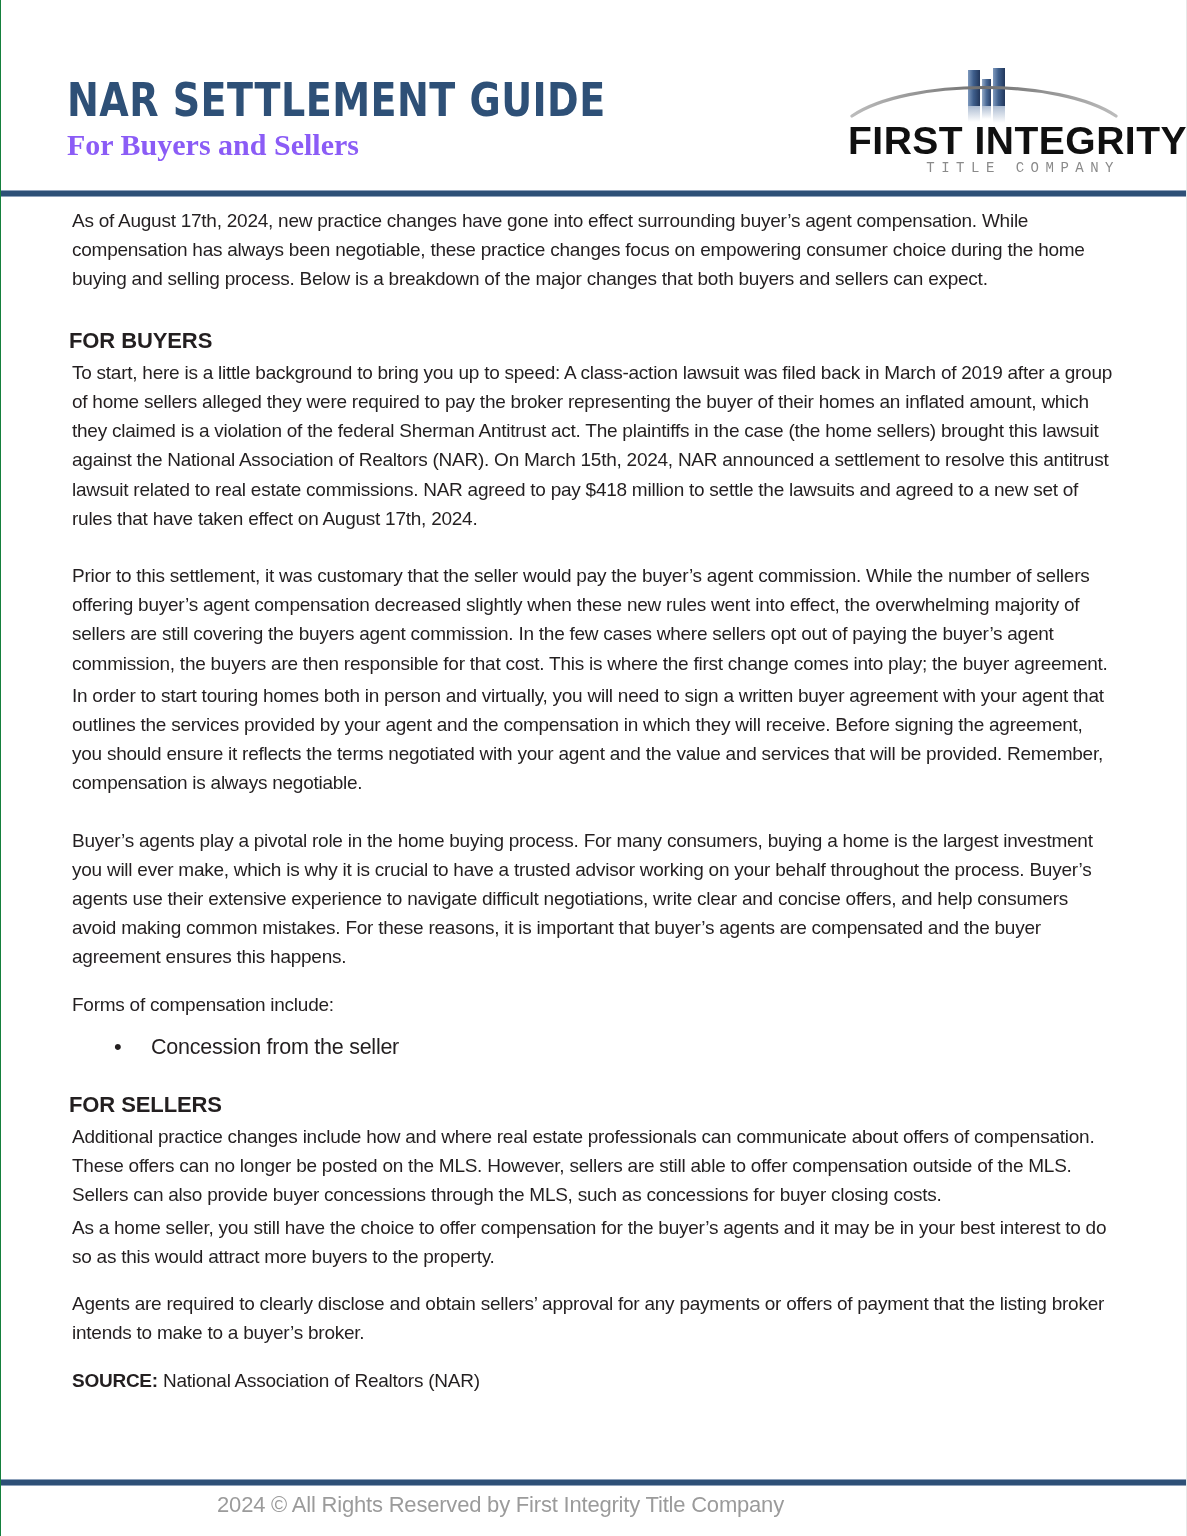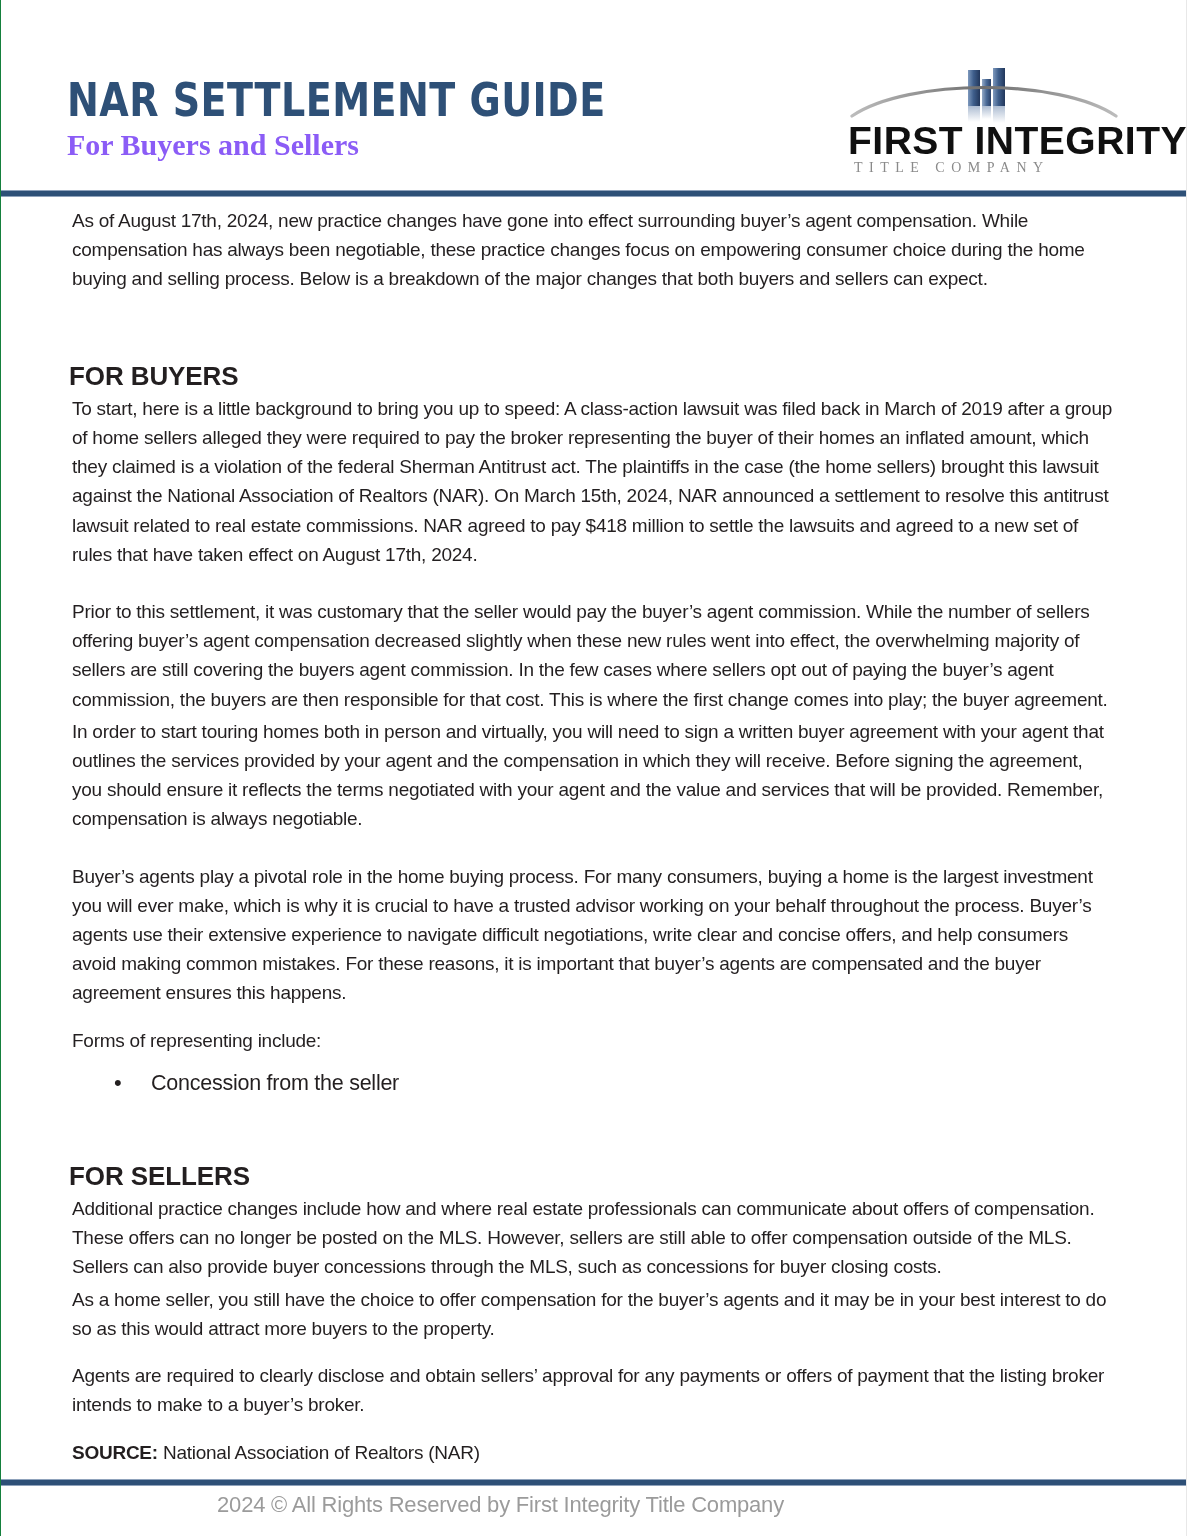--- a/index.html
+++ b/index.html
@@ -72,26 +72,26 @@
     font-family: "Liberation Sans", sans-serif;
     font-weight: bold;
     font-size: 39px;
     line-height: 33px;
     letter-spacing: 0.5px;
     color: #101010;
     text-align: center;
     white-space: nowrap;
   }
   .logo-sub {
-    font-family: Liberation Serif, serif;
+    font-family: Liberation Mono, monospace;
     font-size: 14px;
     line-height: 18px;
     letter-spacing: 6.5px;
     color: #8a8a8a;
-    text-align: left;
+    text-align: right;
     white-space: nowrap;
     padding-left: 6px;
     margin-top: 2px;
   }
 
   
   .rule {
     width: 100%;
     height: 7px;
     background: #2e5077;
@@ -118,25 +118,24 @@
     color: #231f20;
     margin: 3px;
     letter-spacing: -0.25px;
   }
   .gap-lg { height: 29px; }
   .gap-md { height: 22px; }
   .gap-sm { height: 12px; }
   .section-head {
     font-family: "Liberation Sans", sans-serif;
     font-weight: bold;
-    font-size: 26px;
+    font-size: 22px;
     line-height: 29.2px;
     color: #231f20;
     letter-spacing: -0.1px;
-    margin-top: 36px;
   }
   .bullets {
     margin: 0;
     padding: 0;
     list-style: none;
   }
   .bullets li {
     position: relative;
     font-family: "Liberation Sans", sans-serif;
     font-size: 21.5px;
@@ -237,21 +236,21 @@
 
     <p class="para">Prior to this settlement, it was customary that the seller would pay the buyer’s agent commission. While the number of sellers offering buyer’s agent compensation decreased slightly when these new rules went into effect, the overwhelming majority of sellers are still covering the buyers agent commission. In the few cases where sellers opt out of paying the buyer’s agent commission, the buyers are then responsible for that cost. This is where the first change comes into play; the buyer agreement.</p>
     <p class="para">In order to start touring homes both in person and virtually, you will need to sign a written buyer agreement with your agent that outlines the services provided by your agent and the compensation in which they will receive. Before signing the agreement, you should ensure it reflects the terms negotiated with your agent and the value and services that will be provided. Remember, compensation is always negotiable.</p>
 
     <div class="gap-md"></div>
 
     <p class="para">Buyer’s agents play a pivotal role in the home buying process. For many consumers, buying a home is the largest investment you will ever make, which is why it is crucial to have a trusted advisor working on your behalf throughout the process. Buyer’s agents use their extensive experience to navigate difficult negotiations, write clear and concise offers, and help consumers avoid making common mistakes. For these reasons, it is important that buyer’s agents are compensated and the buyer agreement ensures this happens.</p>
 
     <div class="gap-sm"></div>
 
-    <p class="para">Forms of representing include:</p>
+    <p class="para">Forms of compensation include:</p>
 
     <div class="gap-sm"></div>
 
     <ul class="bullets">
       <li>Concession from the seller</li>
     </ul>
 
     <div class="gap-lg"></div>
 
     <div class="section-head">FOR SELLERS</div>

